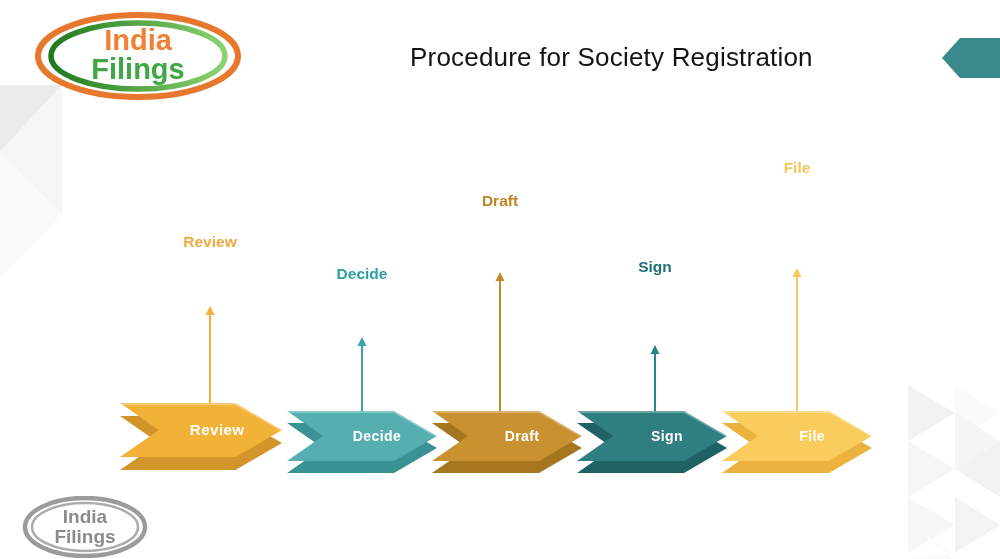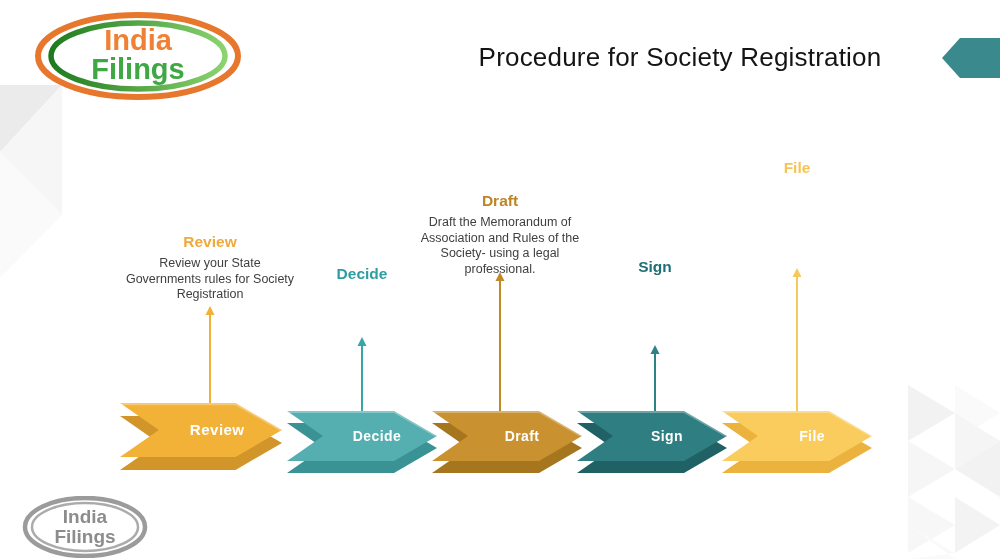--- a/index.html
+++ b/index.html
@@ -10,21 +10,21 @@
   svg { display:block; }
   svg text { font-family:"Liberation Sans", sans-serif; }
 
   .decor-svg { position:absolute; left:0; top:0; z-index:0; pointer-events:none; }
 
   .logo-svg { position:absolute; z-index:3; }
   .corner-arrow-svg { position:absolute; right:0; top:37px; z-index:2; }
 
   .page-title {
     position:absolute; left:410px; top:42px; width:540px; z-index:2;
-    text-align:center; font-size:26px; color:#141414; font-weight:400;
+    text-align:left; font-size:26px; color:#141414; font-weight:400;
     letter-spacing:0.2px;
   }
 
   .step-text {
     position:absolute; z-index:2; text-align:center;
     color:#3f3f3f; font-size:12.5px; line-height:1.27;
   }
   .step-heading { font-size:15.5px; font-weight:bold; margin:0 0 4px 0; }
 
   .connector-svg { position:absolute; z-index:1; }
@@ -64,30 +64,28 @@
   </svg>
 
   <div class="page-title">Procedure for Society Registration</div>
 
   <svg class="corner-arrow-svg" width="59" height="41" viewBox="0 0 59 41">
     <polygon points="1,21 19,1 59,1 59,41 19,41" fill="#3A8A8D"></polygon>
   </svg>
 
   <div class="step-text" style="left:110px; top:232px; width:200px;">
     <div class="step-heading" style="color: rgb(240, 169, 60);">Review</div>
-    <div>Review your State<br>Governments rules for Society<br>Registration</div>
   </div>
 
   <div class="step-text" style="left:262px; top:264px; width:200px;">
     <div class="step-heading" style="color: rgb(46, 158, 160);">Decide</div>
   </div>
 
   <div class="step-text" style="left:398px; top:191px; width:204px;">
     <div class="step-heading" style="color: rgb(190, 132, 37);">Draft</div>
-    <div>Draft the Memorandum of<br>Association and Rules of the<br>Society-  using a legal<br>professional.</div>
   </div>
 
   <div class="step-text" style="left:553px; top:257px; width:204px;">
     <div class="step-heading" style="color: rgb(31, 112, 118);">Sign</div>
   </div>
 
   <div class="step-text" style="left:688px; top:158px; width:218px;">
     <div class="step-heading" style="color: rgb(245, 196, 88);">File</div>
   </div>
 

